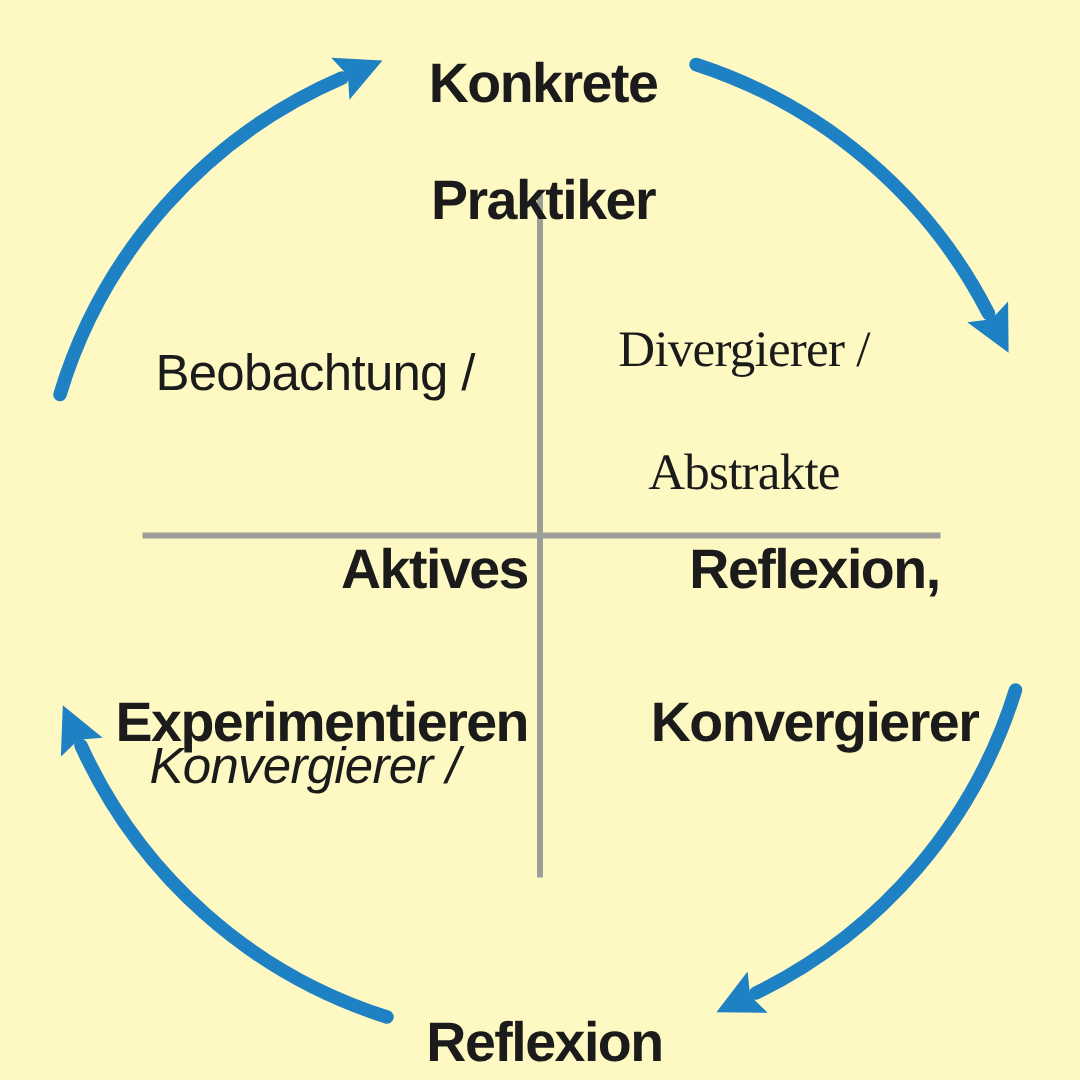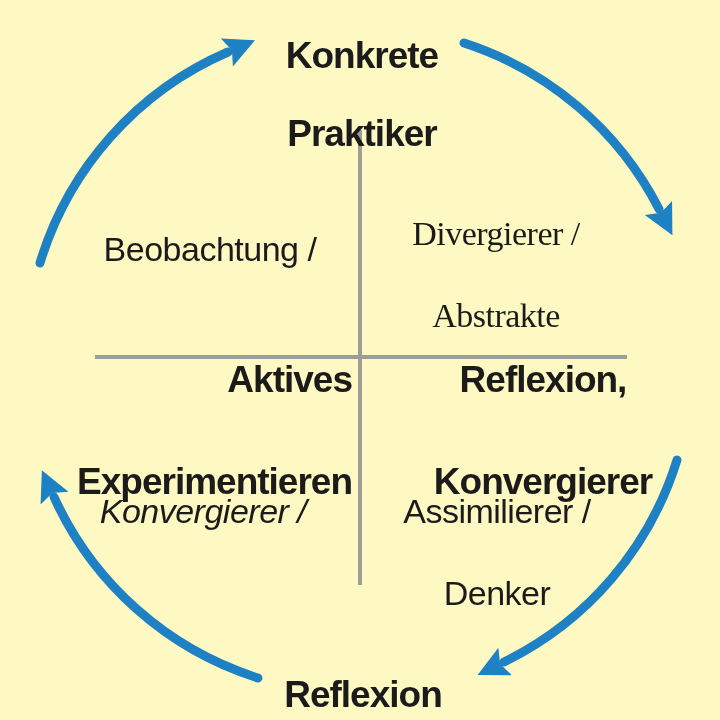--- a/index.html
+++ b/index.html
@@ -103,18 +103,14 @@
 
   <div class="label quadrant quad-tr">
     <span>Divergierer /</span><br>
     <span>Abstrakte</span>
   </div>
 
   <div class="label quadrant quad-bl">
     <span>Konvergierer /</span><br>
   </div>
 
-  <div class="label quadrant quad-br">
-    <span>Assimilierer /</span><br>
-    <span>Denker</span>
-  </div>
 
 </div>
 
 </body></html>

